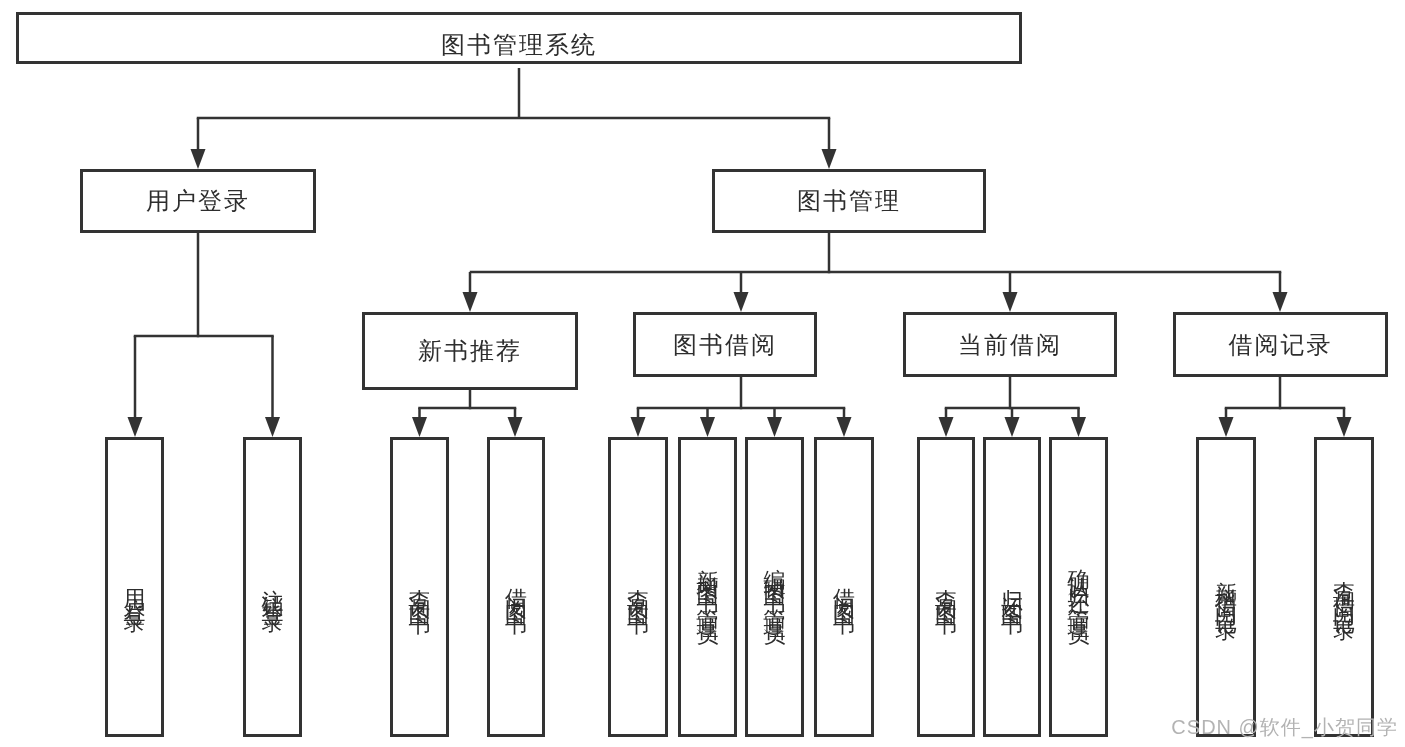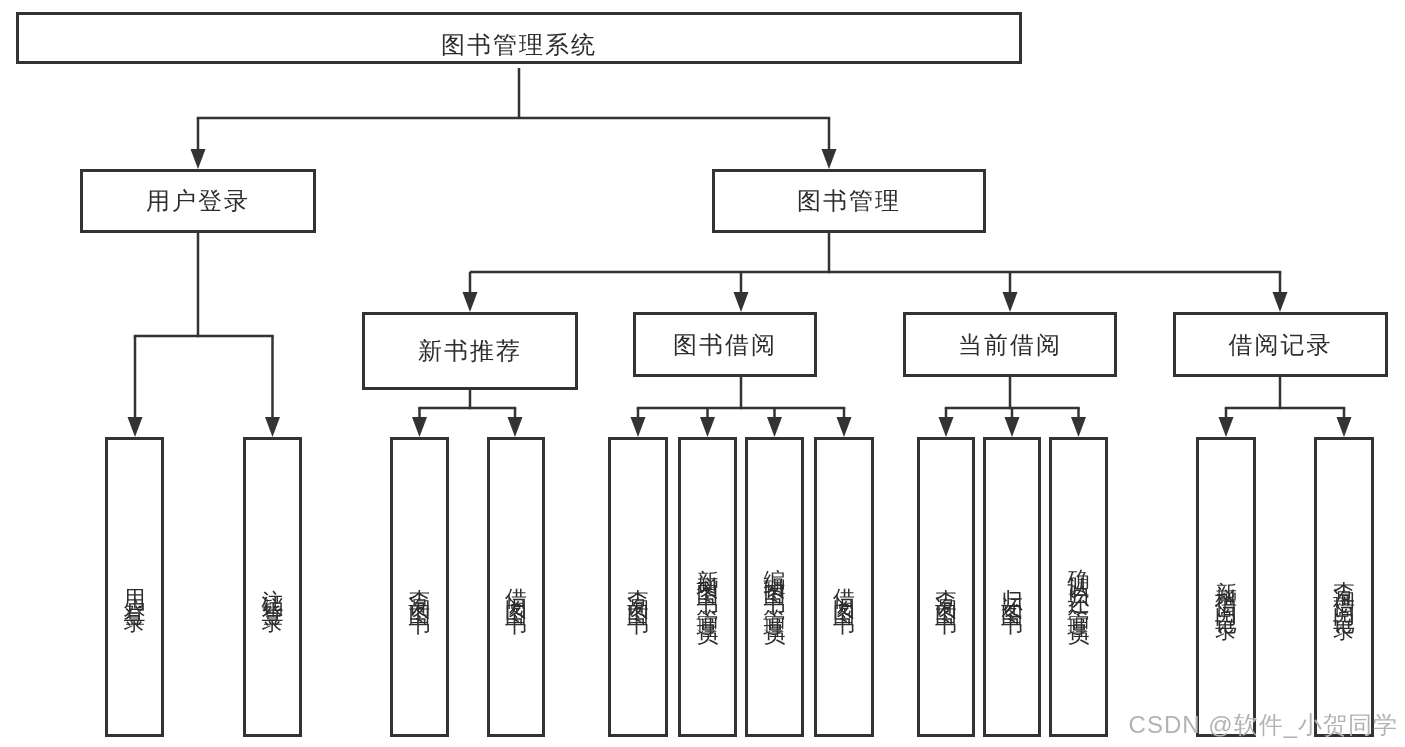--- a/index.html
+++ b/index.html
@@ -43,21 +43,21 @@
     writing-mode: vertical-rl;
     text-orientation: mixed;
     font-size: 22px;
     letter-spacing: 8px;
     line-height: 1.1;
   }
   .watermark {
     position: absolute;
     right: 7px;
     bottom: 6px;
-    font-size: 24px;
+    font-size: 20px;
     letter-spacing: 1px;
     color: var(--watermark, #b3b3b3);
     z-index: 5;
   }
 </style>
 </head>
 <body>
 
 <div class="stage">
 

